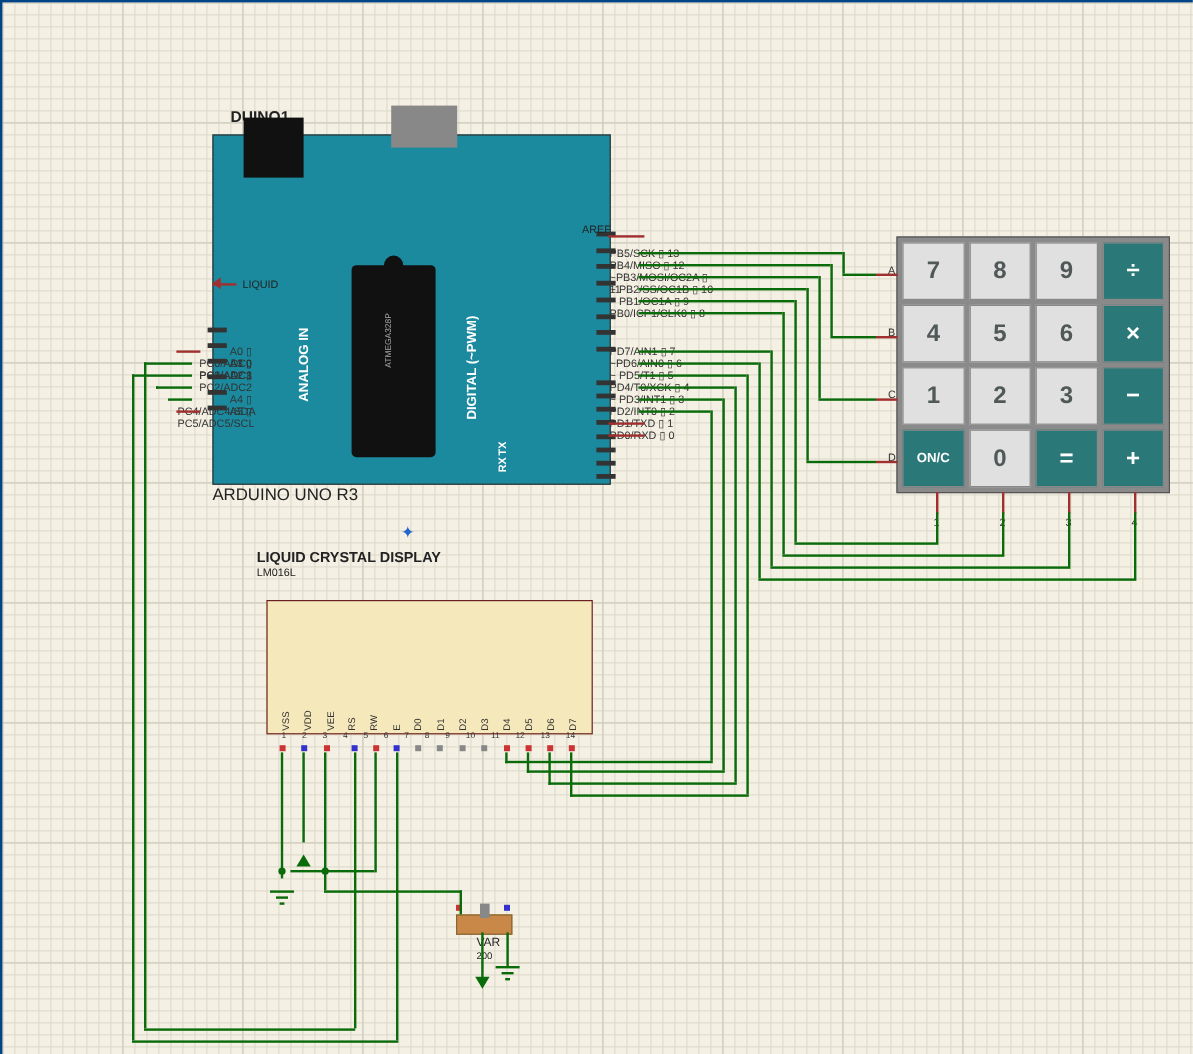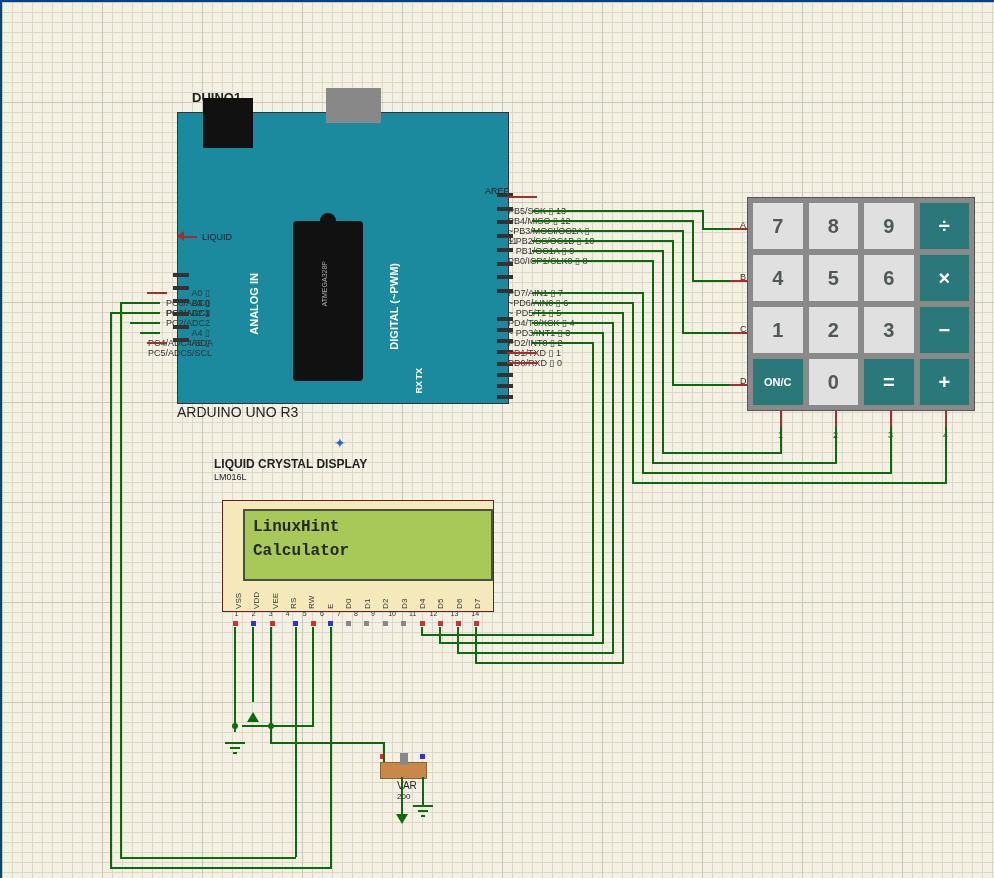--- a/index.html
+++ b/index.html
@@ -171,24 +171,20 @@
       <div class="kp-pin-l" style="left:140px;bottom:-30px">3</div>
     <div class="stub-row-b" style="left:197px"></div>
       <div class="kp-pin-l" style="left:195px;bottom:-30px">4</div>
   </div>
 
   <div style="position:absolute;left:332px;top:433px;color:#2266cc;font-size:14px">✦</div>
 
   <div class="label" style="left:212px;top:455px;font-size:12px;font-weight:bold">LIQUID CRYSTAL DISPLAY</div>
   <div class="label" style="left:212px;top:470px;font-size:9px">LM016L</div>
   <div class="lcd">
-    <div class="lcd-screen">
-      <div>LinuxHint</div>
-      <div>Calculator</div>
-    </div>
     <div class="lcd-pins">
       <span class="lcd-pin">VSS</span>
         <span class="lcd-pin">VDD</span>
         <span class="lcd-pin">VEE</span>
         <span class="lcd-pin">RS</span>
         <span class="lcd-pin">RW</span>
         <span class="lcd-pin">E</span>
         <span class="lcd-pin">D0</span>
         <span class="lcd-pin">D1</span>
         <span class="lcd-pin">D2</span>

